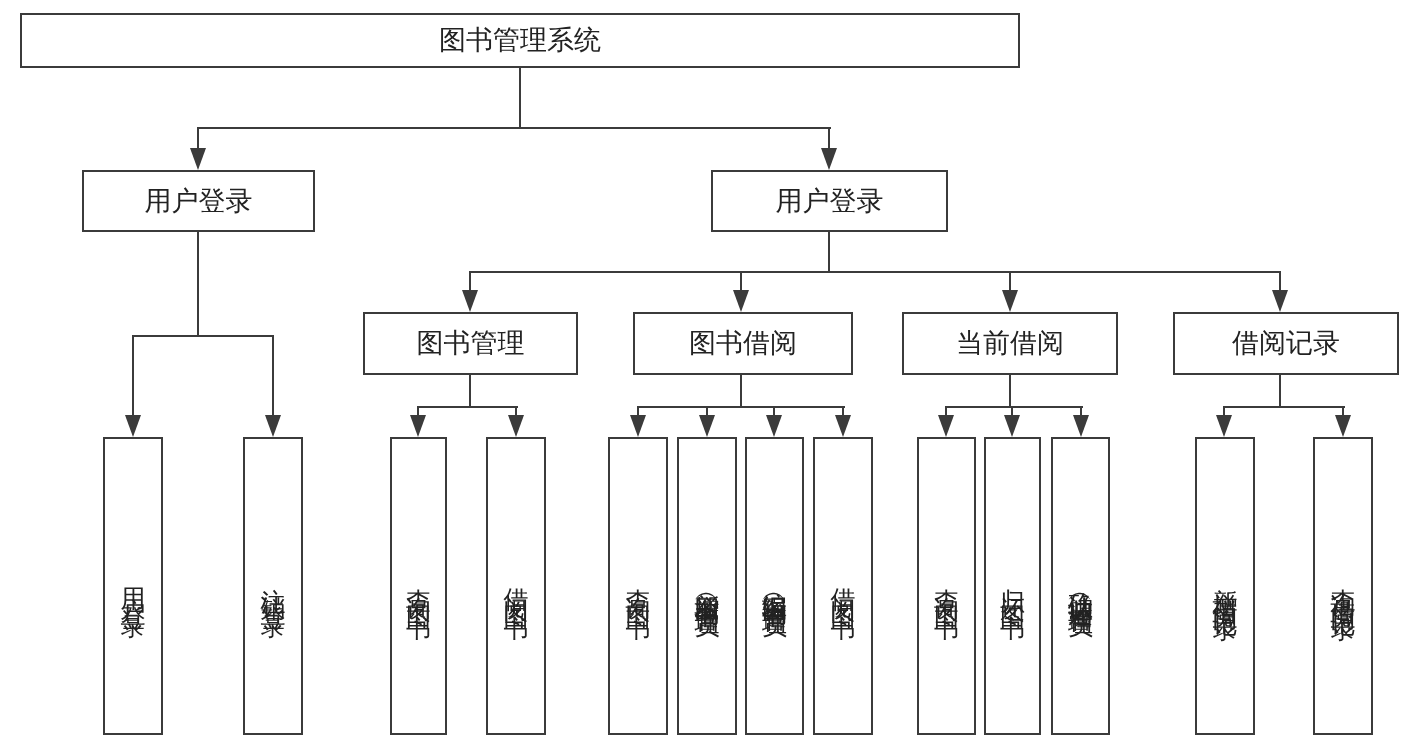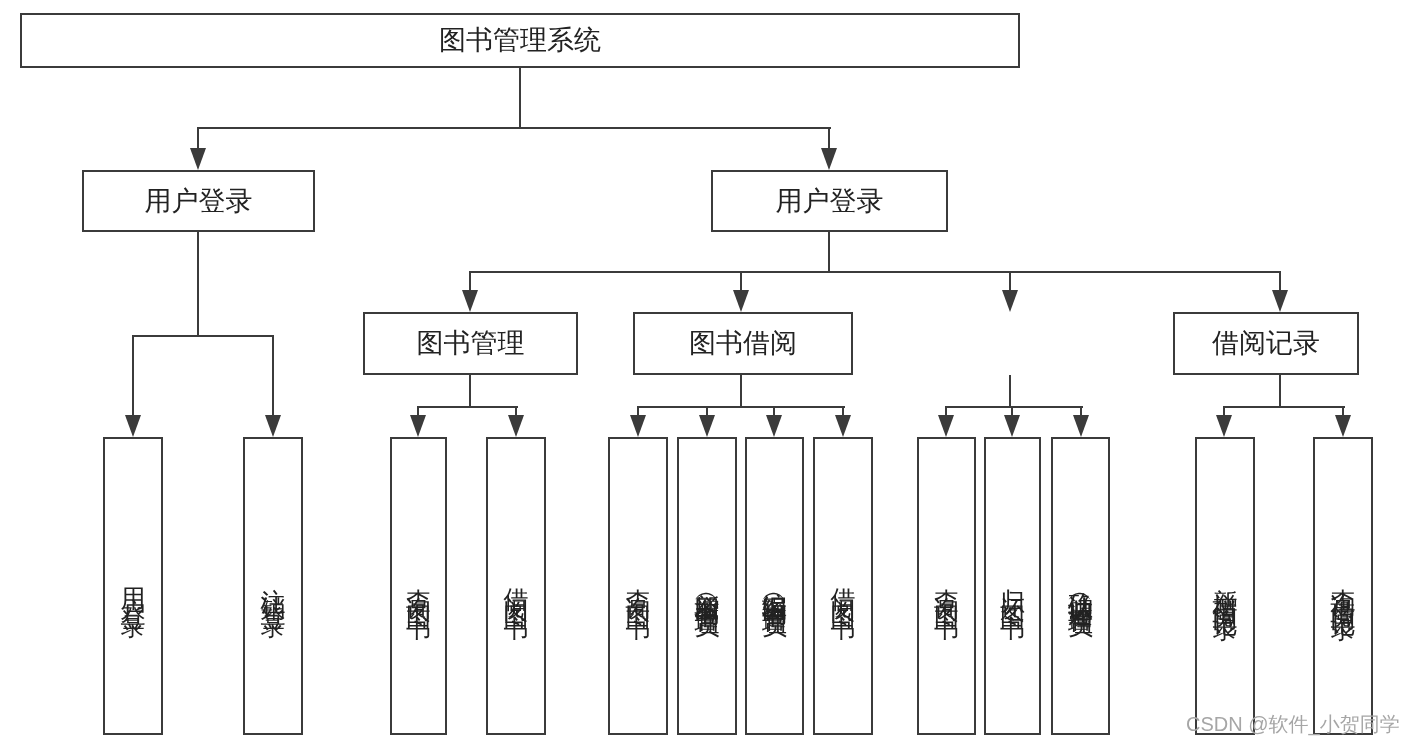--- a/index.html
+++ b/index.html
@@ -105,21 +105,24 @@
   <div class="arr" style="left:1002px;top:290px"></div>
   <div class="vl" style="left:1279px;top:271px;height:22px"></div>
   <div class="arr" style="left:1272px;top:290px"></div>
 
   <div class="box" style="left:363px;top:312px;width:215px;height:63px">
     <span>图书管理</span>
   </div>
   <div class="box" style="left:633px;top:312px;width:220px;height:63px">
     <span>图书借阅</span>
   </div>
-  <div class="box" style="left:1173px;top:312px;width:186px;height:63px">
+  <div class="box" style="left:902px;top:312px;width:216px;height:63px">
+    <span>当前借阅</span>
+  </div>
+  <div class="box" style="left:1173px;top:312px;width:226px;height:63px">
     <span>借阅记录</span>
   </div>
 
   <div class="vl" style="left:469px;top:375px;height:31px"></div>
   <div class="hl" style="left:417px;top:406px;width:101px"></div>
   <div class="vl" style="left:417px;top:406px;height:12px"></div>
   <div class="arr" style="left:410px;top:415px"></div>
   <div class="vl" style="left:515px;top:406px;height:12px"></div>
   <div class="arr" style="left:508px;top:415px"></div>
 
@@ -187,15 +190,14 @@
     <span class="vtext ls-tight">确认归还（管理员）</span>
   </div>
 
   <div class="box leaf" style="left:1195px;width:60px">
     <span class="vtext ls-mid">新增借阅记录</span>
   </div>
   <div class="box leaf" style="left:1313px;width:60px">
     <span class="vtext ls-mid">查询借阅记录</span>
   </div>
 
-  <div class="watermark">CSDN @软件_小贺同学</div>
 
 </div>
 
 </body></html>

